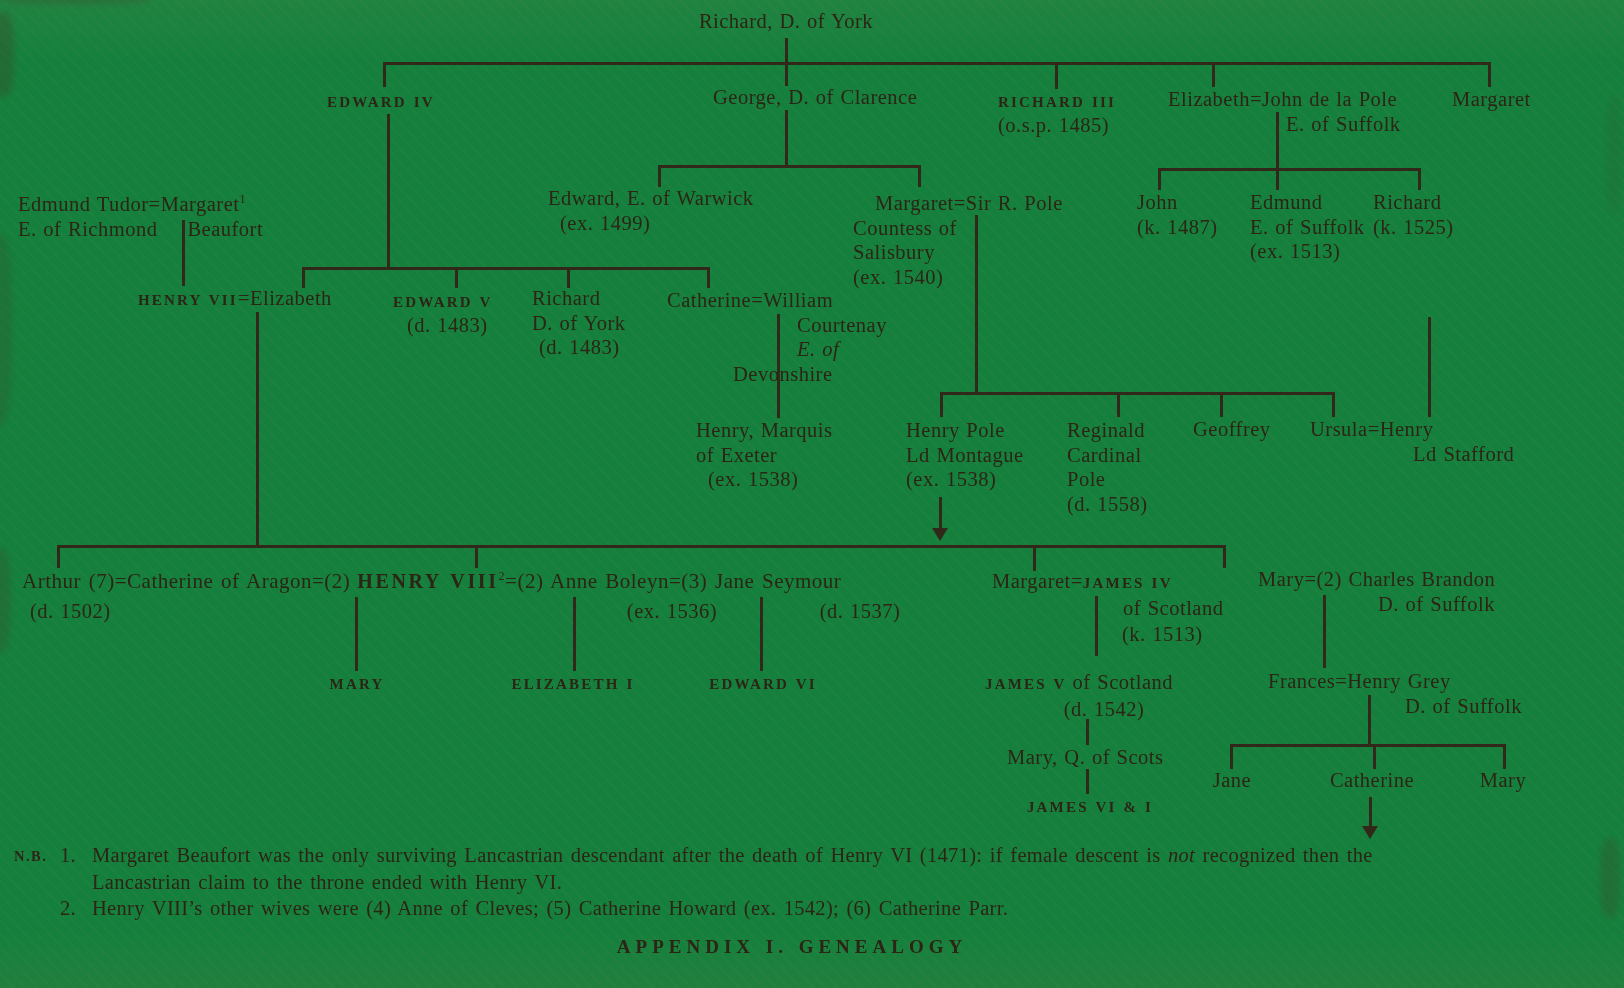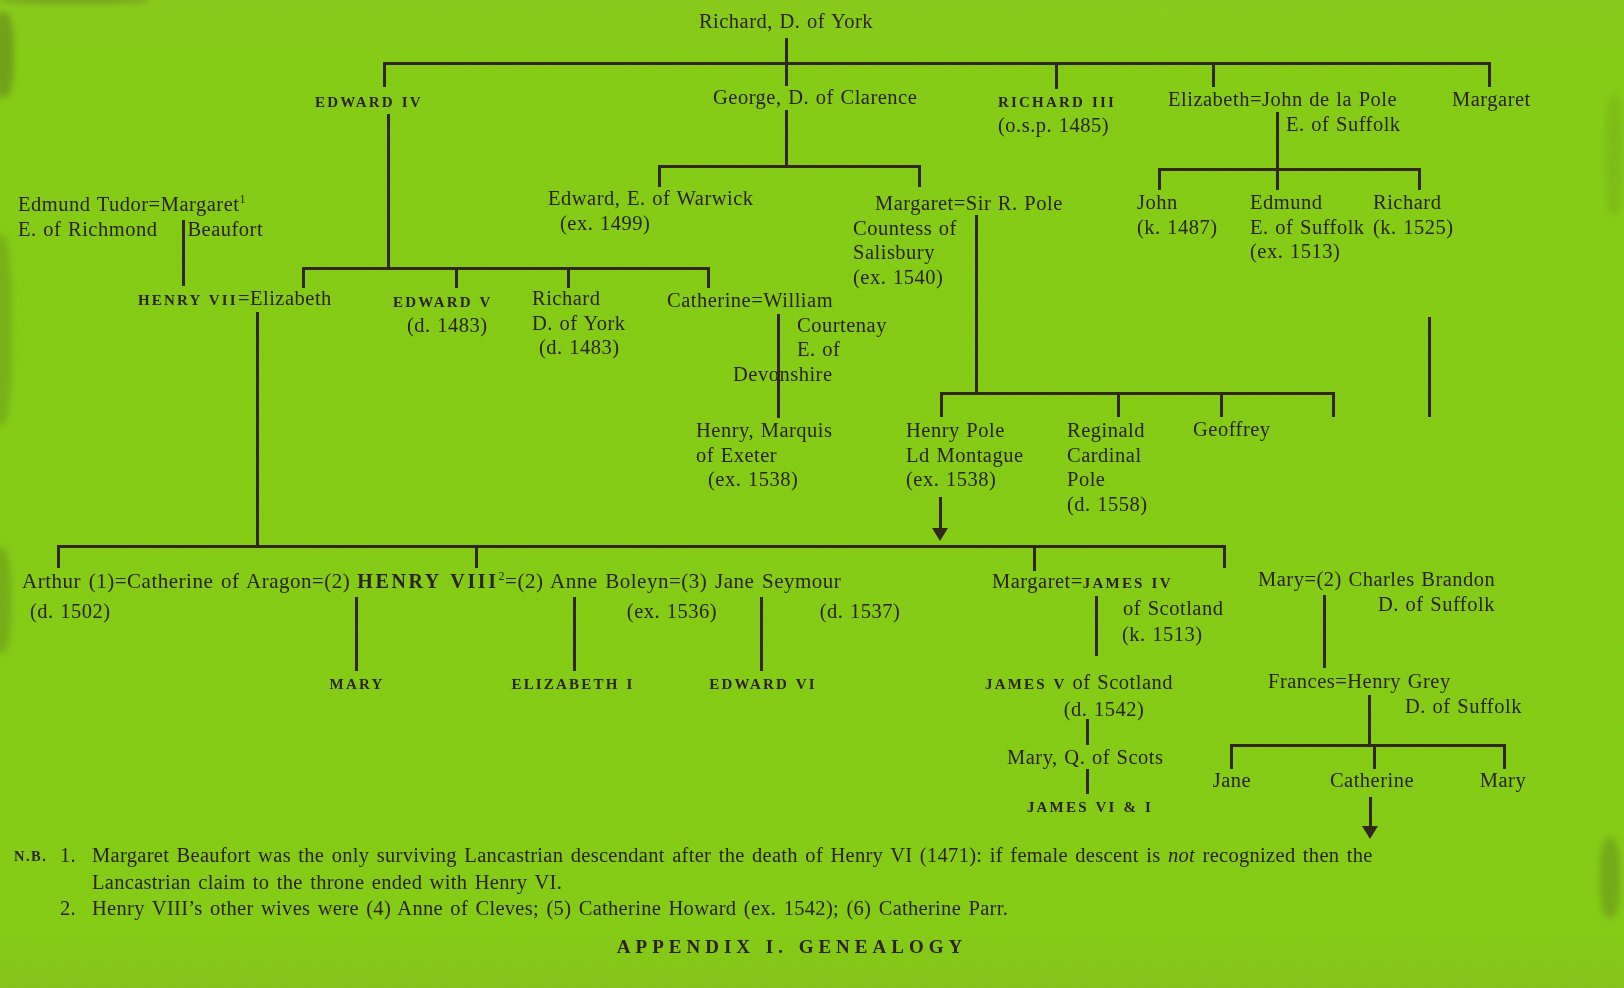--- a/index.html
+++ b/index.html
@@ -1,19 +1,19 @@
 <!DOCTYPE html>
 <html><head>
 <meta charset="utf-8">
 <style>
   html,body{margin:0;padding:0;}
   body{width:1624px;height:988px;overflow:hidden;}
   .page{
     position:relative;width:1624px;height:988px;
-    background:#84cc16;
+    background:#15803d;
     font-family:"Liberation Serif", serif;
     color:#2c2415;
   }
   .tex{position:absolute;inset:0;
     background:
       repeating-linear-gradient(47deg, rgba(170,140,80,0.05) 0 2px, rgba(0,0,0,0) 2px 9px),
       linear-gradient(180deg, rgba(216,180,120,0.06), rgba(0,0,0,0) 60px),
       linear-gradient(0deg, rgba(150,120,70,0.09), rgba(0,0,0,0) 55px);
   }
   .t{position:absolute;white-space:nowrap;font-size:20.5px;line-height:1.2;
@@ -111,21 +111,21 @@
   <div class="ln h" style="left:1230px;top:744px;width:276px;"></div>
   <div class="ln v" style="left:1230px;top:744px;height:25px;"></div>
   <div class="ln v" style="left:1373px;top:744px;height:25px;"></div>
   <div class="ln v" style="left:1503px;top:744px;height:25px;"></div>
 
   <div class="ln v" style="left:1369px;top:797px;height:30px;"></div>
   <div class="ah" style="left:1362px;top:826px;"></div>
 
   <div class="t cx" style="left:786px;top:9px;">Richard, D. of York</div>
 
-  <div class="t caps" style="left:315px;top:93px;">EDWARD IV</div>
+  <div class="t caps" style="left:327px;top:93px;">EDWARD IV</div>
   <div class="t" style="left:713px;top:85px;">George, D. of Clarence</div>
   <div class="t" style="left:998px;top:88px;">
     <span class="sc">RICHARD III</span><br>
     <span>(o.s.p. 1485)</span>
   </div>
   <div class="t" style="left:1168px;top:87px;">
     <span>Elizabeth=John de la Pole</span><br>
     <span style="margin-left:118px;">E. of Suffolk</span>
   </div>
   <div class="t" style="left:1452px;top:87px;">Margaret</div>
@@ -167,44 +167,48 @@
     <span style="margin-left:14px;">(d. 1483)</span>
   </div>
   <div class="t" style="left:532px;top:286px;">
     <span>Richard</span><br>
     <span>D. of York</span><br>
     <span style="margin-left:7px;">(d. 1483)</span>
   </div>
   <div class="t" style="left:667px;top:288px;">
     <span>Catherine=William</span><br>
     <span style="margin-left:130px;">Courtenay</span><br>
-    <span style="margin-left:130px;">E. of</span><br>
+    <span style="margin-left:130px;font-style:italic;">E. of</span><br>
     <span style="margin-left:66px;">Devonshire</span>
   </div>
 
   <div class="t" style="left:696px;top:418px;">
     <span>Henry, Marquis</span><br>
     <span style="">of Exeter</span><br>
     <span style="margin-left:12px;">(ex. 1538)</span>
   </div>
   <div class="t" style="left:906px;top:418px;">
     <span>Henry Pole</span><br>
     <span>Ld Montague</span><br>
     <span>(ex. 1538)</span>
   </div>
   <div class="t" style="left:1067px;top:418px;">
     <span>Reginald</span><br>
     <span>Cardinal</span><br>
     <span>Pole</span><br>
     <span>(d. 1558)</span>
   </div>
   <div class="t" style="left:1193px;top:417px;">Geoffrey</div>
+  <div class="t" style="left:1310px;top:417px;">
+    <span>Ursula=Henry</span><br>
+    <span style="margin-left:103px;">Ld Stafford</span>
+  </div>
 
   <div class="t row" style="left:22px;top:569px;">
-    <span>Arthur (1)=Catherine of Aragon=(2)</span><span class="bc">HENRY VIII</span><sup style="margin-left:-7px;">2</sup><span>=(2) Anne Boleyn=(3) Jane Seymour</span>
+    <span>Arthur (7)=Catherine of Aragon=(2)</span><span class="bc">HENRY VIII</span><sup style="margin-left:-7px;">2</sup><span>=(2) Anne Boleyn=(3) Jane Seymour</span>
   </div>
   <div class="t" style="left:30px;top:599px;">(d. 1502)</div>
   <div class="t cx" style="left:672px;top:599px;">(ex. 1536)</div>
   <div class="t cx" style="left:860px;top:599px;">(d. 1537)</div>
 
   <div class="t" style="left:992px;top:569px;">
     <span>Margaret=</span><span class="sc">JAMES IV</span>
   </div>
   <div class="t" style="left:1123px;top:596px;">of Scotland</div>
   <div class="t" style="left:1122px;top:622px;">(k. 1513)</div>

